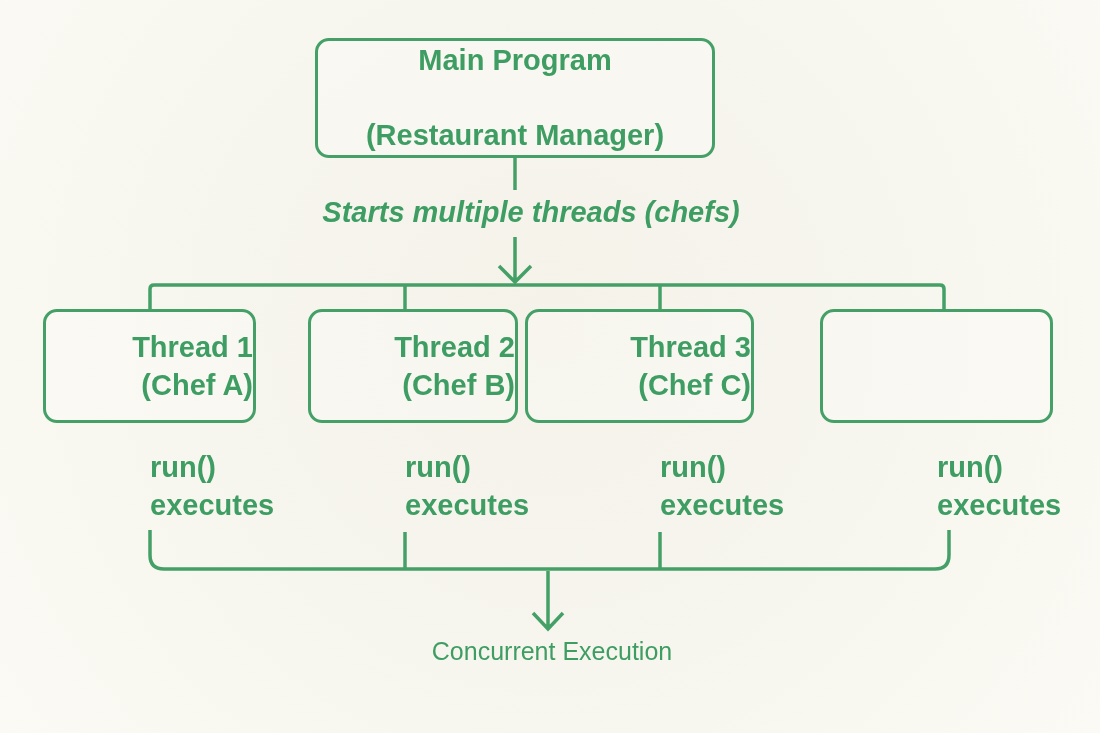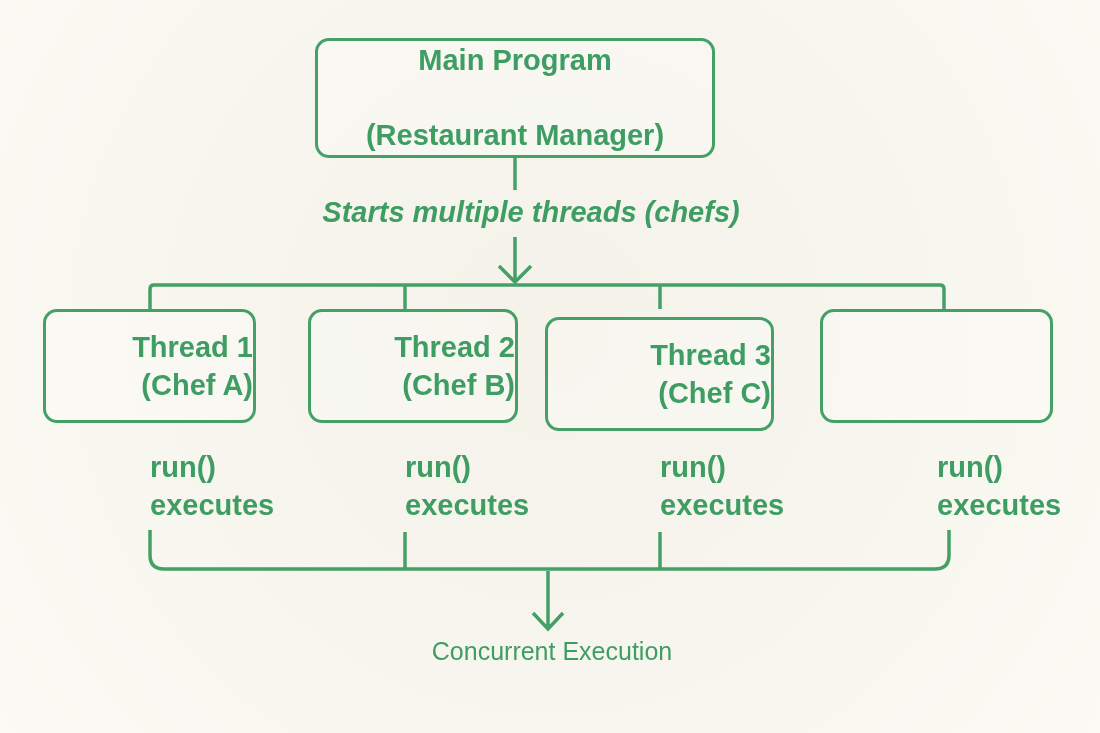--- a/index.html
+++ b/index.html
@@ -37,21 +37,21 @@
     font-weight: 700;
     font-size: 29px;
     line-height: 39px;
     background: rgba(255,255,255,0.25);
     box-sizing: border-box;
   }
   .main-box   { left: 315px; top: 38px;  width: 400px; height: 120px; justify-content: space-between; }
   .thread-box { top: 309px; height: 114px; line-height: 38px; align-items: flex-end; }
   .t1 { left: 43px;  width: 213px; }
   .t2 { left: 300px; width: 210px; margin-left: 8px; }
-  .t3 { left: 545px; width: 229px; margin-top: 8px; }
+  .t3 { left: 525px; width: 229px; }
   .t4 { left: 820px; width: 233px; }
   .flow-label {
     position: absolute;
     color: #3e9d62;
     font-weight: 700;
     font-size: 29px;
     white-space: nowrap;
     transform: translateX(-50%);
   }
   .start-label { left: 531px; top: 196px; font-style: italic; }

